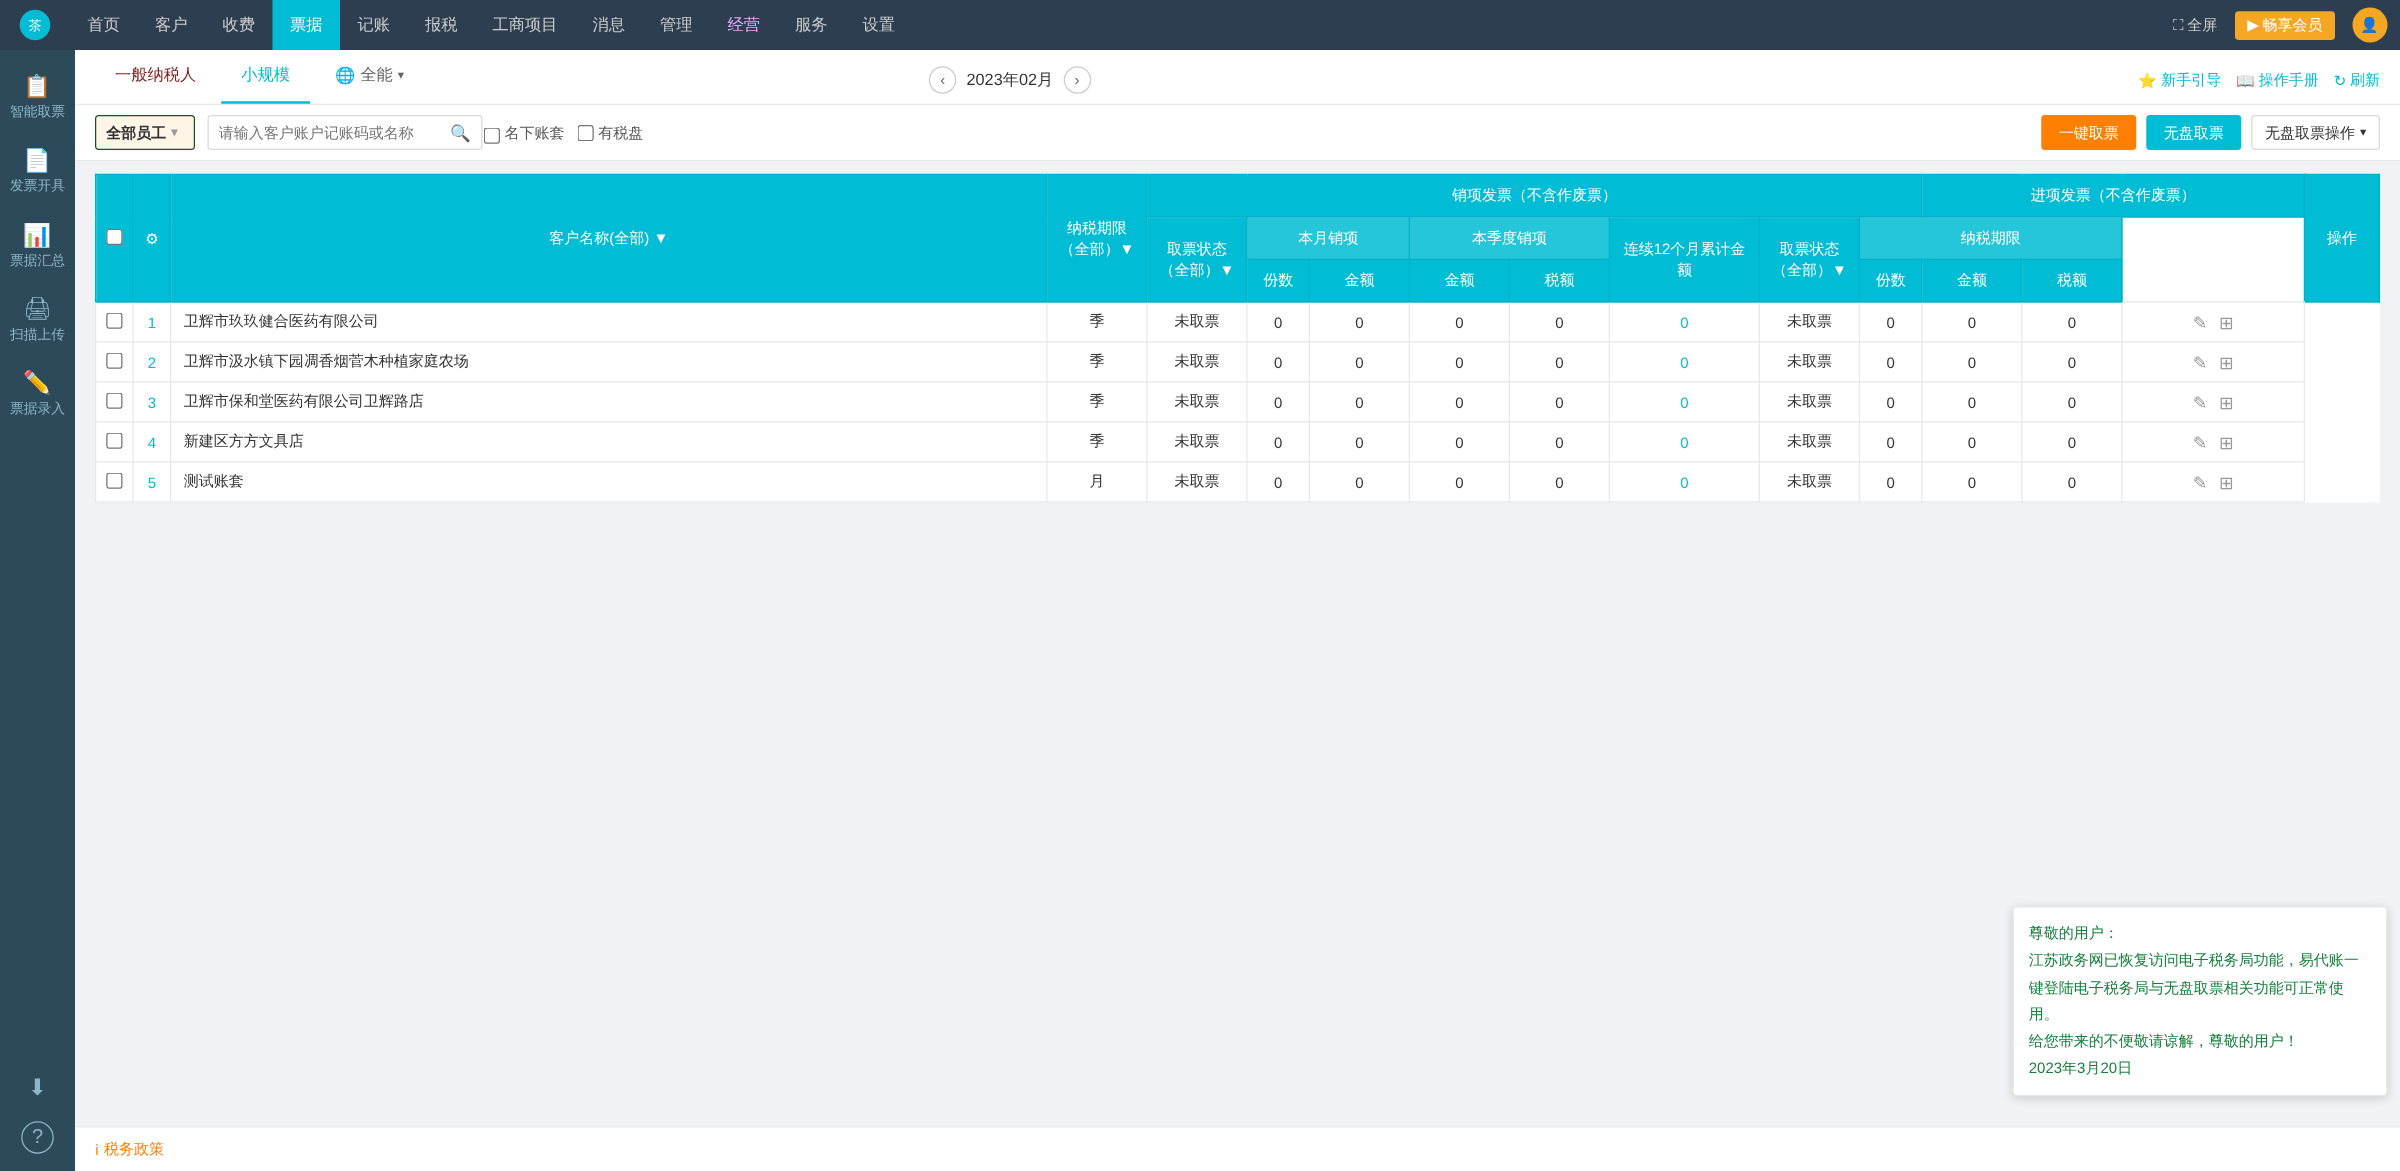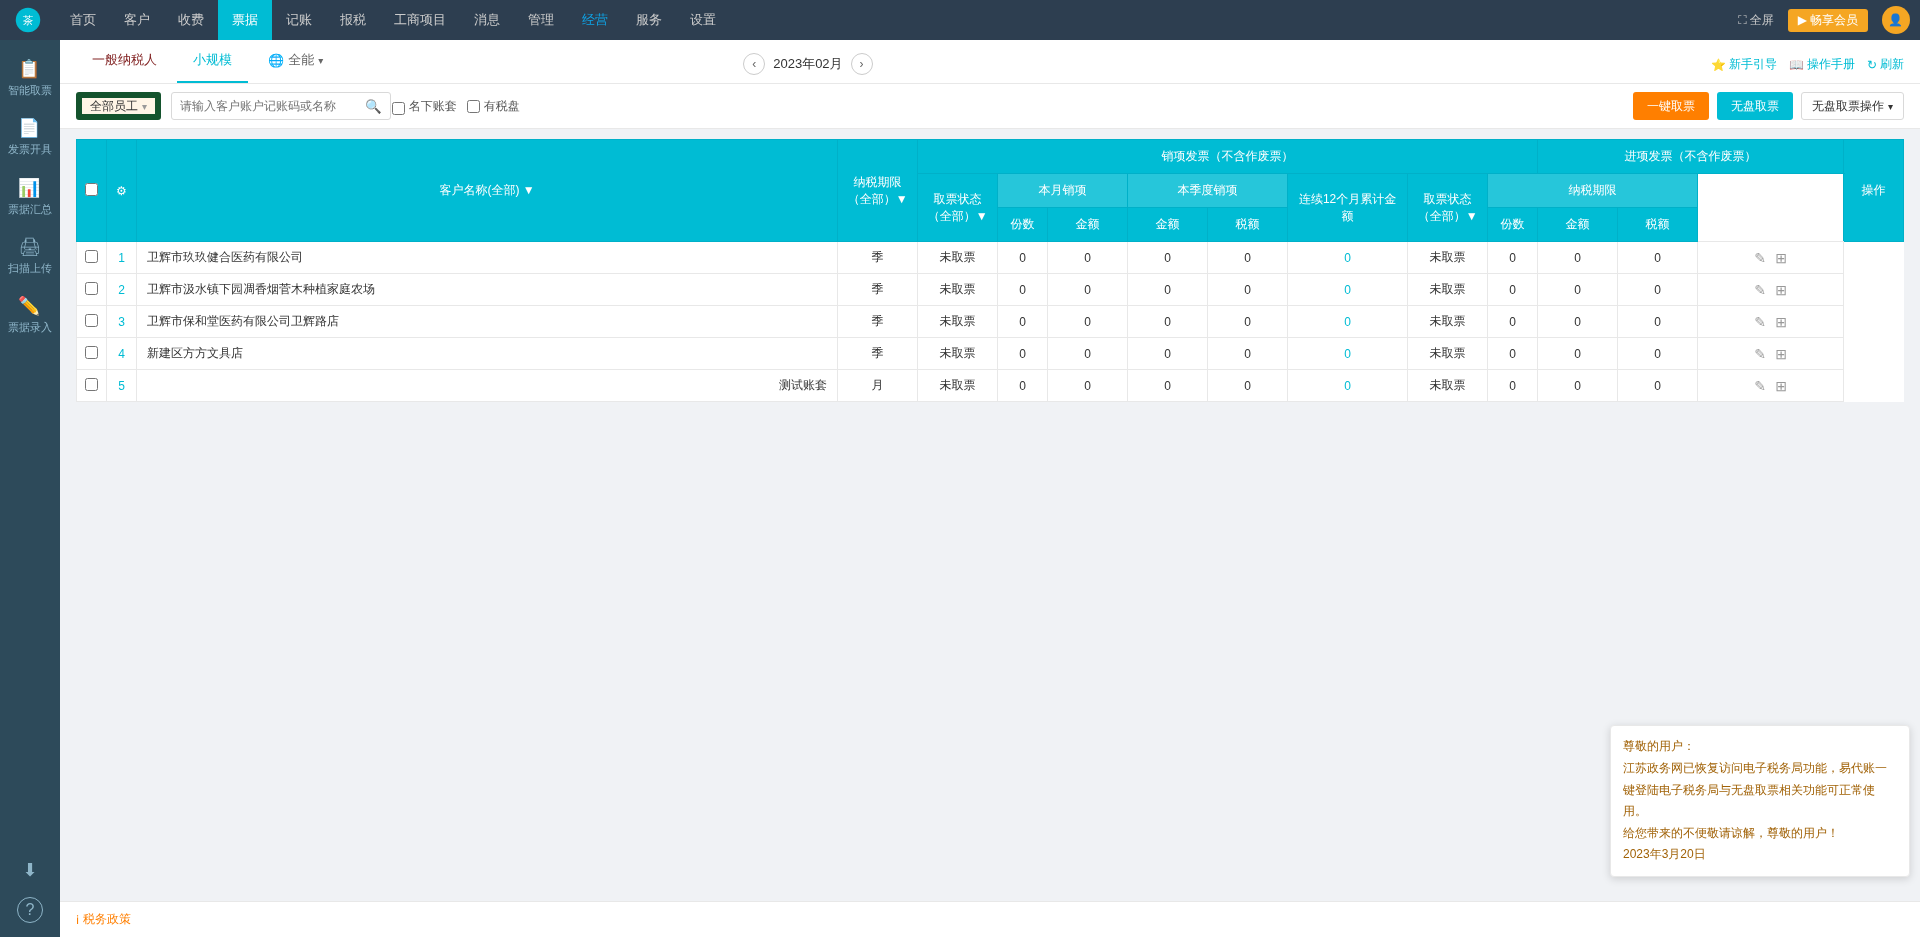--- a/index.html
+++ b/index.html
@@ -18,21 +18,21 @@
   <div style="display:flex; align-items:center; margin-left:10px; flex:1;">
     <div style="color:#ccc; padding:0 14px; height:40px; display:flex; align-items:center; cursor:pointer; font-size:13px;">首页</div>
     <div style="color:#ccc; padding:0 14px; height:40px; display:flex; align-items:center; cursor:pointer; font-size:13px;">客户</div>
     <div style="color:#ccc; padding:0 14px; height:40px; display:flex; align-items:center; cursor:pointer; font-size:13px;">收费</div>
     <div style="background:#00bcd4; color:#fff; padding:0 14px; height:40px; display:flex; align-items:center; cursor:pointer; font-size:13px;">票据</div>
     <div style="color:#ccc; padding:0 14px; height:44px; display:flex; align-items:center; cursor:pointer; font-size:13px;">记账</div>
     <div style="color:#ccc; padding:0 14px; height:40px; display:flex; align-items:center; cursor:pointer; font-size:13px;">报税</div>
     <div style="color:#ccc; padding:0 14px; height:40px; display:flex; align-items:center; cursor:pointer; font-size:13px;">工商项目</div>
     <div style="color:#ccc; padding:0 14px; height:40px; display:flex; align-items:center; cursor:pointer; font-size:13px;">消息</div>
     <div style="color:#ccc; padding:0 14px; height:40px; display:flex; align-items:center; cursor:pointer; font-size:13px;">管理</div>
-    <div style="color:#0ea5e9; padding:0 14px; height:40px; display:flex; align-items:center; cursor:pointer; font-size:13px;">经营</div>
+    <div style="color:#f0abfc; padding:0 14px; height:40px; display:flex; align-items:center; cursor:pointer; font-size:13px;">经营</div>
     <div style="color:#ccc; padding:0 14px; height:40px; display:flex; align-items:center; cursor:pointer; font-size:13px;">服务</div>
     <div style="color:#ccc; padding:0 14px; height:40px; display:flex; align-items:center; cursor:pointer; font-size:13px;">设置</div>
   </div>
   <div style="display:flex; align-items:center; gap:14px; color:#ccc; font-size:12px;">
     <span style="cursor:pointer; display:flex; align-items:center; gap:3px;">
       <span>⛶</span>
       <span>全屏</span>
     </span>
     <span style="background:#f5a623; color:#fff; border-radius:3px; padding:3px 10px; font-size:12px; cursor:pointer; display:flex; align-items:center; gap:3px;">
       <span>▶</span>
@@ -100,21 +100,21 @@
           <span>操作手册</span>
         </span>
         <span style="color:#00bcd4; font-size:12px; cursor:pointer; display:flex; align-items:center; gap:3px;">
           <span>↻</span>
           <span>刷新</span>
         </span>
       </div>
     </div>
 
     <div style="background:#fff; padding:8px 16px; display:flex; align-items:center; gap:10px; border-bottom:1px solid #e8e8e8;">
-      <div style="border:6px solid #14532d; border-radius:3px; padding:4px 8px; font-size:12px; background:#fff5e6; display:flex; align-items:center; gap:4px; cursor:pointer; height:28px; min-width:80px;">
+      <div style="border:1px solid #14532d; border-radius:3px; padding:4px 8px; font-size:12px; background:#fff5e6; display:flex; align-items:center; gap:4px; cursor:pointer; height:28px; min-width:80px;font-weight:bold;">
         <span>全部员工</span>
         <span style="font-size:10px; color:#999;">▾</span>
       </div>
       <input type="text" style="border: 1px solid rgb(217, 217, 217); border-radius: 3px; padding: 4px 8px; font-size: 12px; width: 220px; height: 28px; outline: none;" placeholder="请输入客户账户记账码或名称">
       <button style="background:none; border:none; cursor:pointer; color:#999; margin-left:-36px;">🔍</button>
       <label style="display:flex; align-items:flex-end; gap:4px; font-size:12px; color:#555; cursor:pointer;">
         <input type="checkbox" style=""> 名下账套
       </label>
       <label style="display:flex; align-items:center; gap:4px; font-size:12px; color:#555; cursor:pointer;">
         <input type="checkbox" style=""> 有税盘
@@ -243,21 +243,21 @@
       <td style="text-align:center; padding:7px 6px; border:1px solid #e8e8e8;">0</td>
       <td style="text-align:center; padding:7px 6px; border:1px solid #e8e8e8;">0</td>
       <td style="text-align:center; padding:7px 6px; border:1px solid #e8e8e8;">
         <span style="color:#999; cursor:pointer; font-size:14px; margin:0 3px;">✎</span>
         <span style="color:#999; cursor:pointer; font-size:14px; margin:0 3px;">⊞</span>
       </td>
     </tr>
             <tr>
       <td style="text-align:center; padding:7px 6px; border:1px solid #e8e8e8;"><input type="checkbox" style=""></td>
       <td style="text-align:center; padding:7px 6px; border:1px solid #e8e8e8; color:#00bcd4;">5</td>
-      <td style="text-align:right; padding:7px 10px; border:1px solid #e8e8e8; font-size:12px;">测试账套</td>
+      <td style="text-align:left; padding:7px 10px; border:1px solid #e8e8e8; font-size:12px;">测试账套</td>
       <td style="text-align:center; padding:7px 6px; border:1px solid #e8e8e8;">月</td>
       <td style="text-align:center; padding:7px 6px; border:1px solid #e8e8e8;">未取票</td>
       <td style="text-align:center; padding:7px 6px; border:1px solid #e8e8e8;">0</td>
       <td style="text-align:center; padding:7px 6px; border:1px solid #e8e8e8;">0</td>
       <td style="text-align:center; padding:7px 6px; border:1px solid #e8e8e8;">0</td>
       <td style="text-align:center; padding:7px 6px; border:1px solid #e8e8e8;">0</td>
       <td style="text-align:center; padding:7px 6px; border:1px solid #e8e8e8;"><a style="color:#00bcd4; cursor:pointer;">0</a></td>
       <td style="text-align:center; padding:7px 6px; border:1px solid #e8e8e8;">未取票</td>
       <td style="text-align:center; padding:7px 6px; border:1px solid #e8e8e8;">0</td>
       <td style="text-align:center; padding:7px 6px; border:1px solid #e8e8e8;">0</td>
@@ -273,21 +273,21 @@
 
     <div style="height:36px; background:#fff; border-top:1px solid #e8e8e8; display:flex; align-items:center; padding:0 16px;">
       <span style="color:#ff7f00; margin-right:4px;">ℹ</span>
       <a style="color:#ff7f00; font-size:12px; cursor:pointer;">税务政策</a>
     </div>
 
   </div>
 </div>
 
 <div style="position:fixed; right:10px; bottom:60px; width:300px; background:#fff; border:1px solid #e8e8e8; border-radius:4px; box-shadow:0 2px 8px rgba(0,0,0,0.15); z-index:100;">
-  <div style="padding:10px 12px; font-size:12px; color:#a16207; line-height:1.8; max-height:160px; overflow-y:auto;">
+  <div style="padding:10px 12px; font-size:12px; color:#15803d; line-height:1.8; max-height:160px; overflow-y:auto;">
     <div id="notification-content">
         <p>尊敬的用户：</p>
         <p>江苏政务网已恢复访问电子税务局功能，易代账一键登陆电子税务局与无盘取票相关功能可正常使用。</p>
         <p>给您带来的不便敬请谅解，尊敬的用户！</p>
         <p>2023年3月20日</p>
       </div>
   </div>
 </div>
 
 </body></html>

